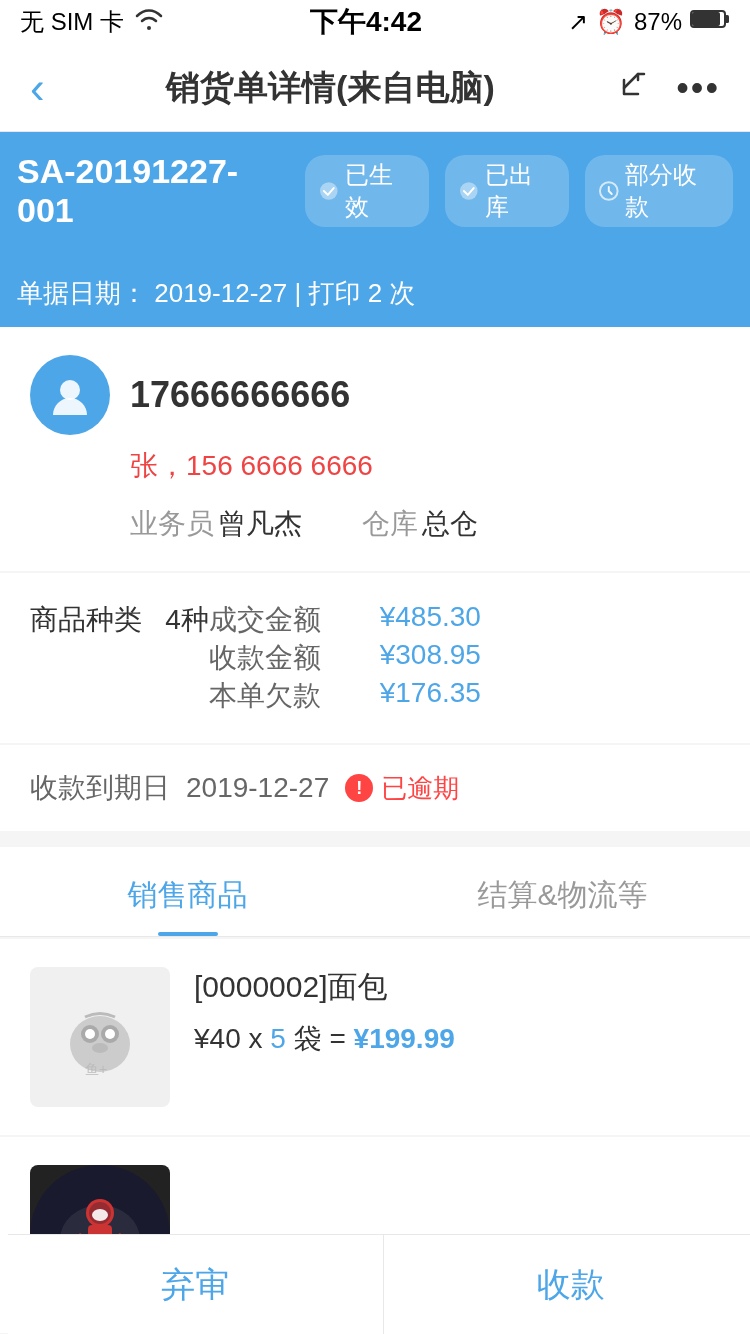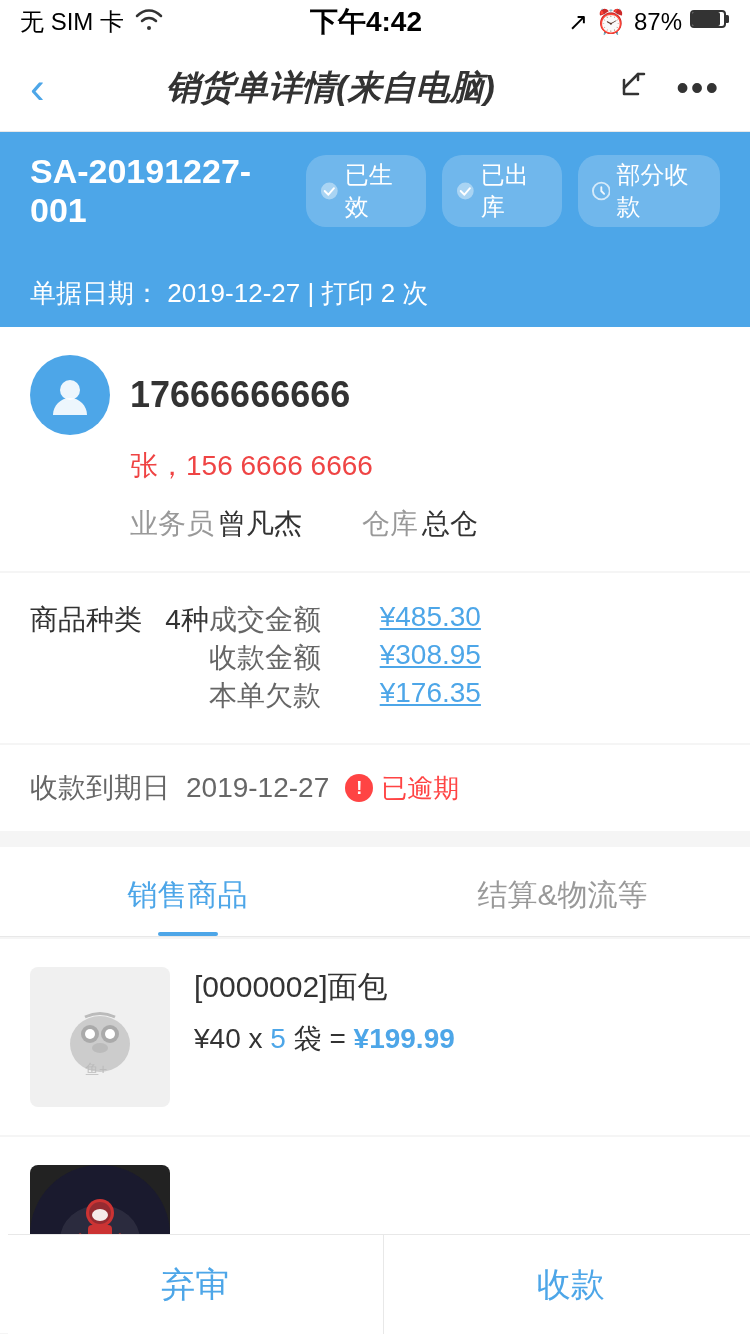--- a/index.html
+++ b/index.html
@@ -31,27 +31,27 @@
     
     .nav-bar {
       background: #fff;
       height: 88px;
       display: flex;
       align-items: center;
       justify-content: space-between;
       padding: 0 30px;
       border-bottom: 1px solid #e8e8e8;
     }
-    .nav-title { font-size: 34px; font-weight: 600; color: #333; font-style: italic; }
+    .nav-title { font-size: 34px; font-weight: 600; color: #333; }
     .nav-right { display: flex; align-items: center; gap: 24px; }
 
     
     .header-banner {
       background: #4da6e8;
-      padding: 20px 30px 16px;
+      padding: 20px 17px 16px;
     }
     .banner-row1 {
       display: flex;
       align-items: center;
       gap: 16px;
       margin-bottom: 12px;
     }
     .order-id { color: #fff; font-size: 34px; font-weight: 700; }
     .badge {
       display: inline-flex;
@@ -106,21 +106,21 @@
       padding: 28px 30px;
       margin-bottom: 2px;
       display: flex;
       align-items: flex-start;
     }
     .stats-left { font-size: 28px; color: #666; }
     .stats-left span { color: #333; font-weight: 500; }
     .stats-right { display: flex; flex-direction: column; gap: 0; align-items: flex-end; }
     .stat-row { display: flex; gap: 20px; font-size: 28px; }
     .stat-label { color: #666; }
-    .stat-value { color: #4da6e8; font-weight: 500; min-width: 140px; text-align: right; text-decoration: underline; }
+    .stat-value { color: #4da6e8; font-weight: 500; min-width: 140px; text-align: right; }
 
     
     .due-section {
       background: #fff;
       padding: 24px 30px;
       display: flex;
       align-items: center;
       gap: 16px;
       font-size: 28px;
       color: #666;

